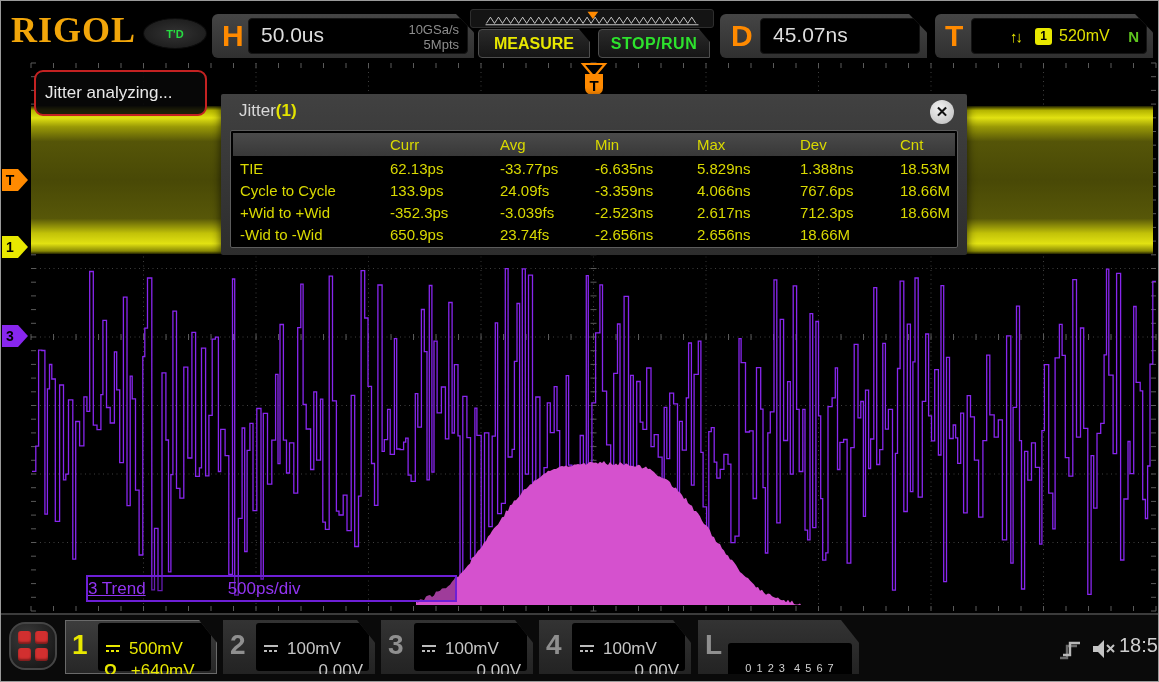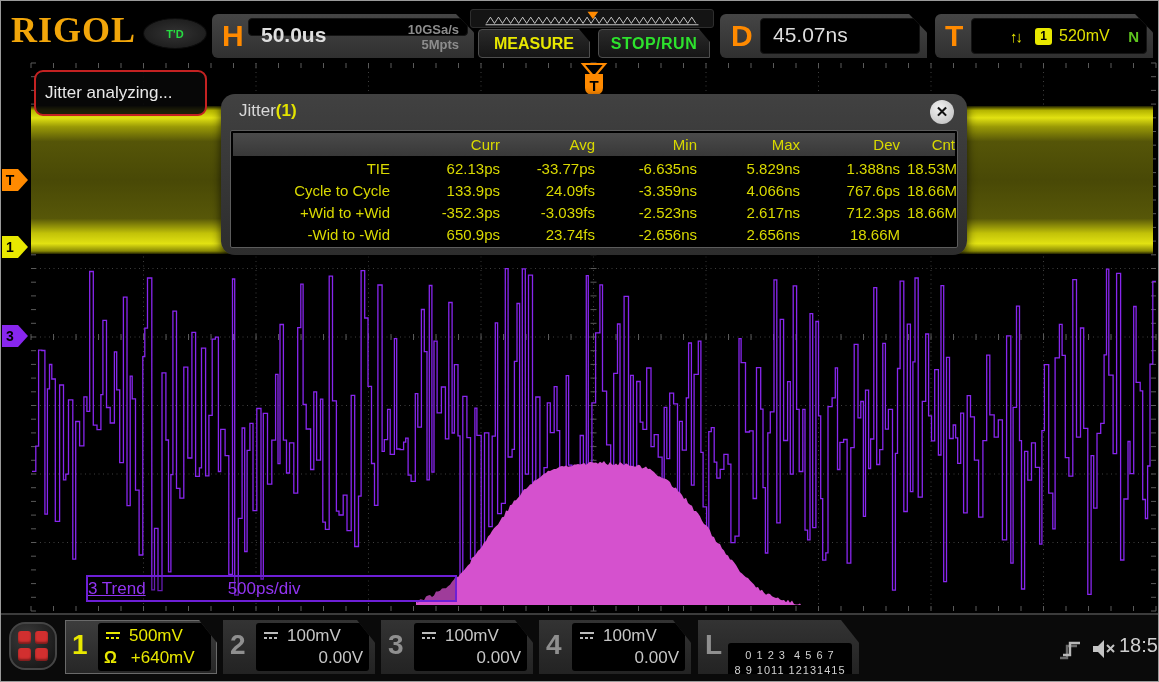--- a/index.html
+++ b/index.html
@@ -12,60 +12,60 @@
   .logo{left:10px;top:8px;font-family:"Liberation Serif",serif;font-weight:bold;font-size:36px;letter-spacing:1px;color:#f2a60a;}
   .td-badge{left:142px;top:17px;width:64px;height:31px;background:radial-gradient(ellipse at center,#333 0%,#1c1c1c 80%);border-radius:50%;border:1px solid #0c0c0c;color:#27dd42;font-weight:bold;font-size:11px;display:flex;align-items:center;justify-content:center;}
   .cut-tr{clip-path:polygon(0 0,calc(100% - 18px) 0,100% 42%,100% 100%,0 100%);}
   .cut-tr-sm{clip-path:polygon(0 0,calc(100% - 11px) 0,100% 45%,100% 100%,0 100%);}
   .hpanel{background:linear-gradient(#454545,#303030);border-radius:6px 0 0 6px;}
   #h-panel{left:211px;top:13px;width:262px;height:44px;}
   #d-panel{left:719px;top:13px;width:207px;height:44px;}
   #t-panel{left:934px;top:13px;width:218px;height:44px;}
   .panel-letter{font-size:30px;font-weight:bold;color:#ff8a00;line-height:44px;}
   .blackbox{background:#000;border-radius:4px;border:1px solid #141414;}
-  #h-black{left:36px;top:4px;width:220px;height:18px;font-weight:bold;}
+  #h-black{left:36px;top:4px;width:220px;height:36px;}
   #h-timebase{left:12px;top:4px;font-size:21px;color:#dedede;}
   #h-rate{right:8px;top:3px;text-align:right;font-size:13px;line-height:15px;color:#8d8d8d;}
   #d-black{left:40px;top:4px;width:160px;height:36px;}
   #d-delay{left:12px;top:4px;font-size:21px;color:#dedede;}
   #t-black{left:36px;top:4px;width:176px;height:36px;display:flex;align-items:center;}
   #t-arrows{margin-left:38px;color:#e8e800;font-size:15px;letter-spacing:-2px;}
   #t-badge{margin-left:14px;width:17px;height:17px;background:#e8e800;border-radius:3px;color:#000;font-weight:bold;font-size:12px;display:flex;align-items:center;justify-content:center;}
   #t-level{margin-left:7px;color:#e0e000;font-size:16px;}
   #t-slope{margin-left:auto;margin-right:7px;color:#5ec51e;font-weight:bold;font-size:15px;}
   .topbtn{height:29px;background:linear-gradient(#2a2a2a,#161616);border:1px solid #4e4e4e;border-radius:4px 0 0 4px;display:flex;align-items:center;justify-content:center;font-weight:bold;font-size:16px;}
   #btn-measure{left:477px;top:28px;width:112px;color:#e8e800;}
   #btn-stoprun{left:597px;top:28px;width:112px;color:#2de22d;letter-spacing:.5px;}
   #wavestrip{left:469px;top:8px;width:244px;height:19px;background:#141414;border:1px solid #2e2e2e;border-radius:3px;}
 
   
   #jitter-status{left:33px;top:69px;width:173px;height:46px;background:rgba(8,8,8,.88);border:2px solid #c42222;border-radius:9px;color:#e9e9e9;font-size:17px;display:flex;align-items:center;padding-left:9px;}
-  #jitter-panel{left:220px;top:93px;width:746px;height:161px;background:linear-gradient(#414141,#2d2d2d);border-radius:14px;box-shadow:0 3px 10px rgba(0,0,0,.7);}
+  #jitter-panel{left:220px;top:93px;width:746px;height:161px;background:linear-gradient(#414141,#2d2d2d);border-radius:2px;box-shadow:0 3px 10px rgba(0,0,0,.7);}
   #jitter-title{left:18px;top:7px;font-size:17px;color:#d8d8d8;}
   #jitter-title b{color:#e3e300;font-weight:bold;}
   #jitter-close{right:13px;top:6px;width:24px;height:24px;border-radius:50%;background:radial-gradient(circle at 40% 35%,#f2f2f2,#b9b9b9);color:#111;font-weight:bold;font-size:15px;display:flex;align-items:center;justify-content:center;cursor:pointer;}
   #jitter-table{left:9px;top:36px;width:728px;height:118px;background:#000;border:1px solid #5c5c5c;border-radius:2px;padding:1px 0;}
-  .jrow{display:grid;grid-template-columns:150px 110px 95px 102px 103px 100px 1fr;padding-left:9px;color:#d9d900;font-size:15px;text-align:right;}
+  .jrow{display:grid;grid-template-columns:150px 110px 95px 102px 103px 100px 1fr;padding-left:9px;color:#d9d900;font-size:15px;}
   .jrow.head{background:linear-gradient(#4a4a4a,#383838);height:23px;line-height:23px;margin:1px 2px 2px 2px;padding-left:7px;}
   .jrow.body{height:22px;line-height:22px;}
 
   #trend-label{left:85px;top:574px;width:371px;height:27px;border:2px solid #6d1fd6;color:#9234f2;font-size:17px;display:flex;align-items:center;background:rgba(0,0,0,.25);}
   #trend-ch{margin-left:0;text-decoration:underline;}
   #trend-scale{margin-left:82px;}
 
   
   #bottombar{position:absolute;left:0;top:612px;width:1159px;height:70px;background:#0a0a0a;border-top:2px solid #3c3c3c;}
   #menu-btn{left:8px;top:7px;width:48px;height:48px;background:radial-gradient(circle at 35% 30%,#3a3a3a,#101010);border:2px solid #454545;border-radius:16px;display:flex;align-items:center;justify-content:center;}
   #menu-btn .gridik{display:grid;grid-template-columns:13px 13px;grid-template-rows:13px 13px;gap:4px;}
   #menu-btn .gridik span{background:#d22f2f;border-radius:3px;box-shadow:inset 0 -2px 2px rgba(0,0,0,.4);}
   .chbox{top:5px;width:152px;height:54px;background:linear-gradient(#333,#232323);}
   .chbox.sel{background:linear-gradient(#3d3d3d,#262626);box-shadow:inset 0 0 0 1px #6a6a6a;}
   .chnum{position:absolute;left:7px;top:9px;font-size:28px;font-weight:bold;color:#8f8f8f;}
   .chbox.sel .chnum{color:#e8e800;}
-  .chinner{position:absolute;left:33px;top:3px;width:113px;height:48px;background:#000;border-radius:3px;padding:2px 6px 0 6px;}
+  .chinner{position:absolute;left:33px;top:3px;width:113px;height:48px;background:#000;border-radius:3px;padding:15px 6px 0 6px;}
   .chrow{display:flex;align-items:center;height:22px;font-size:17px;color:#c6c6c6;}
   .chbox.sel .chrow{color:#e8e800;}
   .chrow .val{margin-left:7px;}
   .omega{font-size:16px;font-weight:bold;}
   #lbox{left:697px;top:617px;width:161px;height:54px;}
   #lbox .chinner{left:30px;width:124px;margin-top:20px;}
   .lrow{font-size:11px;color:#d2d2d2;text-align:center;letter-spacing:1px;line-height:15px;margin-top:3px;white-space:pre;}
   #clock{left:1118px;top:19px;font-size:20px;color:#cfcfcf;}
 </style>
 </head>

